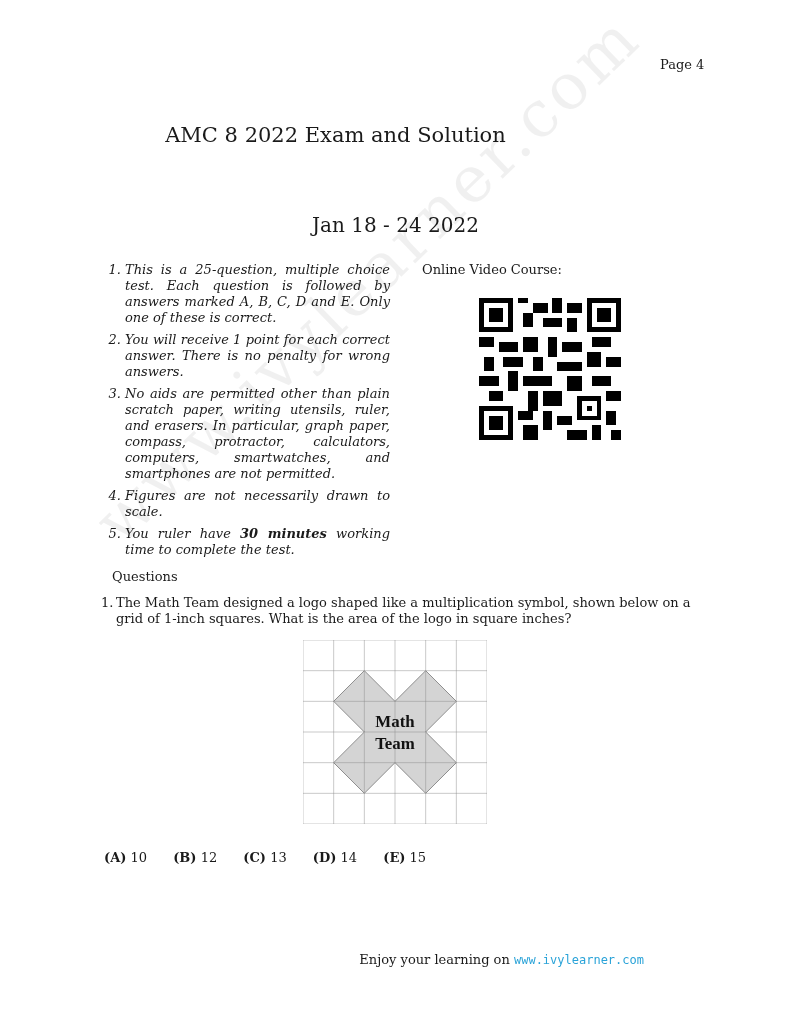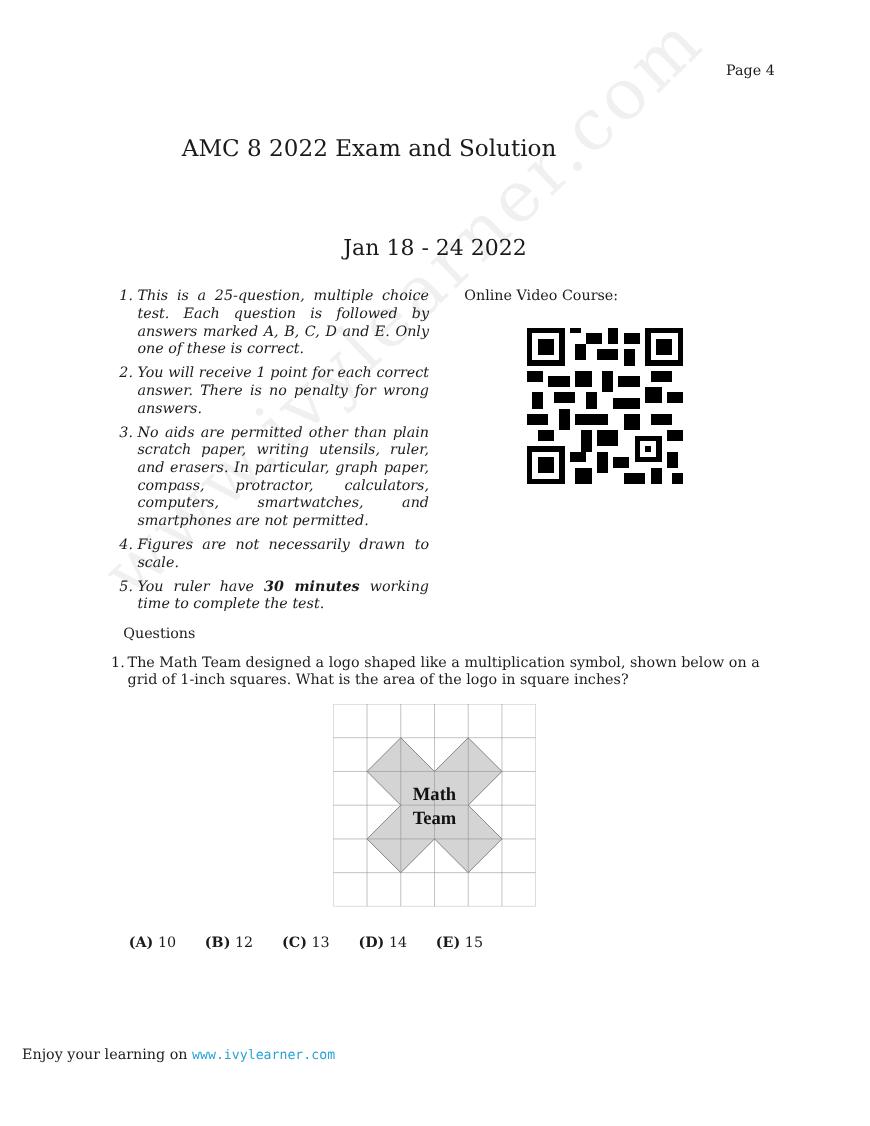--- a/index.html
+++ b/index.html
@@ -14,24 +14,24 @@
   .instr li { margin-bottom: 6px; text-align: justify; }
   .online { position: absolute; left: 422px; top: 262px; font-size: 13px; font-weight: normal; text-align: right; }
   .qr { position: absolute; left: 479px; top: 298px; width: 142px; height: 142px; }
   .watermark { position: absolute; left: 80px; top: 505px; font-size: 64px; color: rgba(0,0,0,0.06);
                transform: rotate(-44deg); transform-origin: left top; white-space: nowrap; letter-spacing: 4px; }
   .questions-h { position: absolute; left: 112px; top: 569px; font-size: 13px; font-weight: normal; }
   .q1 { position: absolute; left: 101px; top: 595px; width: 600px; font-size: 13px; line-height: 16px; }
   .q1 .num { position: absolute; left: 0; }
   .q1 .txt { margin-left: 15px; display: block; }
   .figure { position: absolute; left: 303px; top: 640px; width: 184px; height: 184px; }
-  .choices { position: absolute; left: 117px; top: 850px; font-size: 13px; }
+  .choices { position: absolute; left: 104px; top: 850px; font-size: 13px; }
   .choices span.choice { margin-right: 22px; }
   .choices b { font-weight: bold; }
-  .footer { position: absolute; left: 0; width: 644px; top: 952px; text-align: left; font-size: 13px; margin-left: 20px; }
+  .footer { position: absolute; left: 0; width: 644px; top: 952px; text-align: right; font-size: 13px; }
   .footer .link { font-family: "DejaVu Sans Mono", "Liberation Mono", monospace; color: #2aa3d8; font-size: 12px; }
 </style>
 </head>
 <body>
 
 <div class="page-num">Page 4</div>
 <div class="title">AMC 8 2022 Exam and Solution</div>
 <div class="date">Jan 18 - 24 2022</div>
 
 <div class="watermark">www.ivylearner.com</div>

